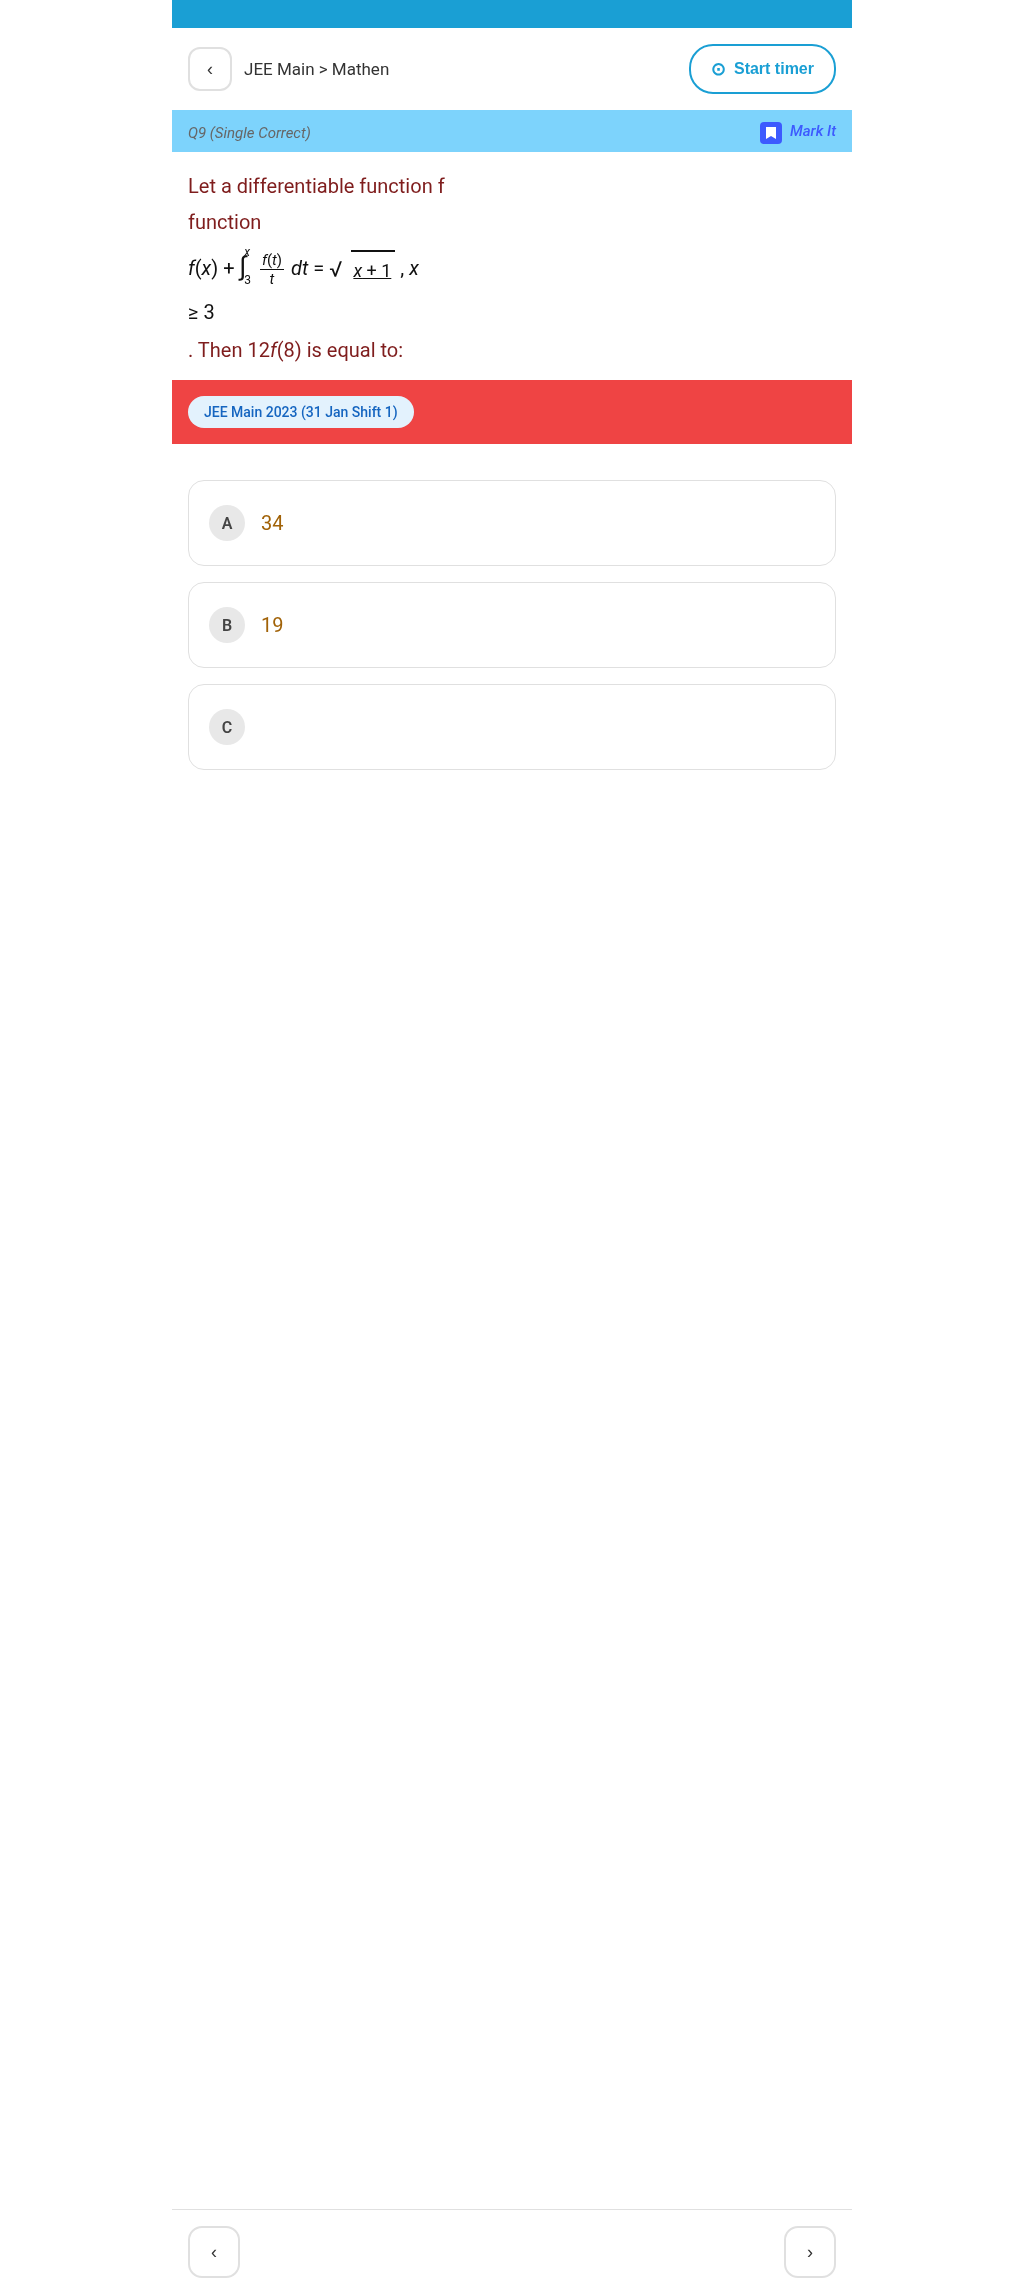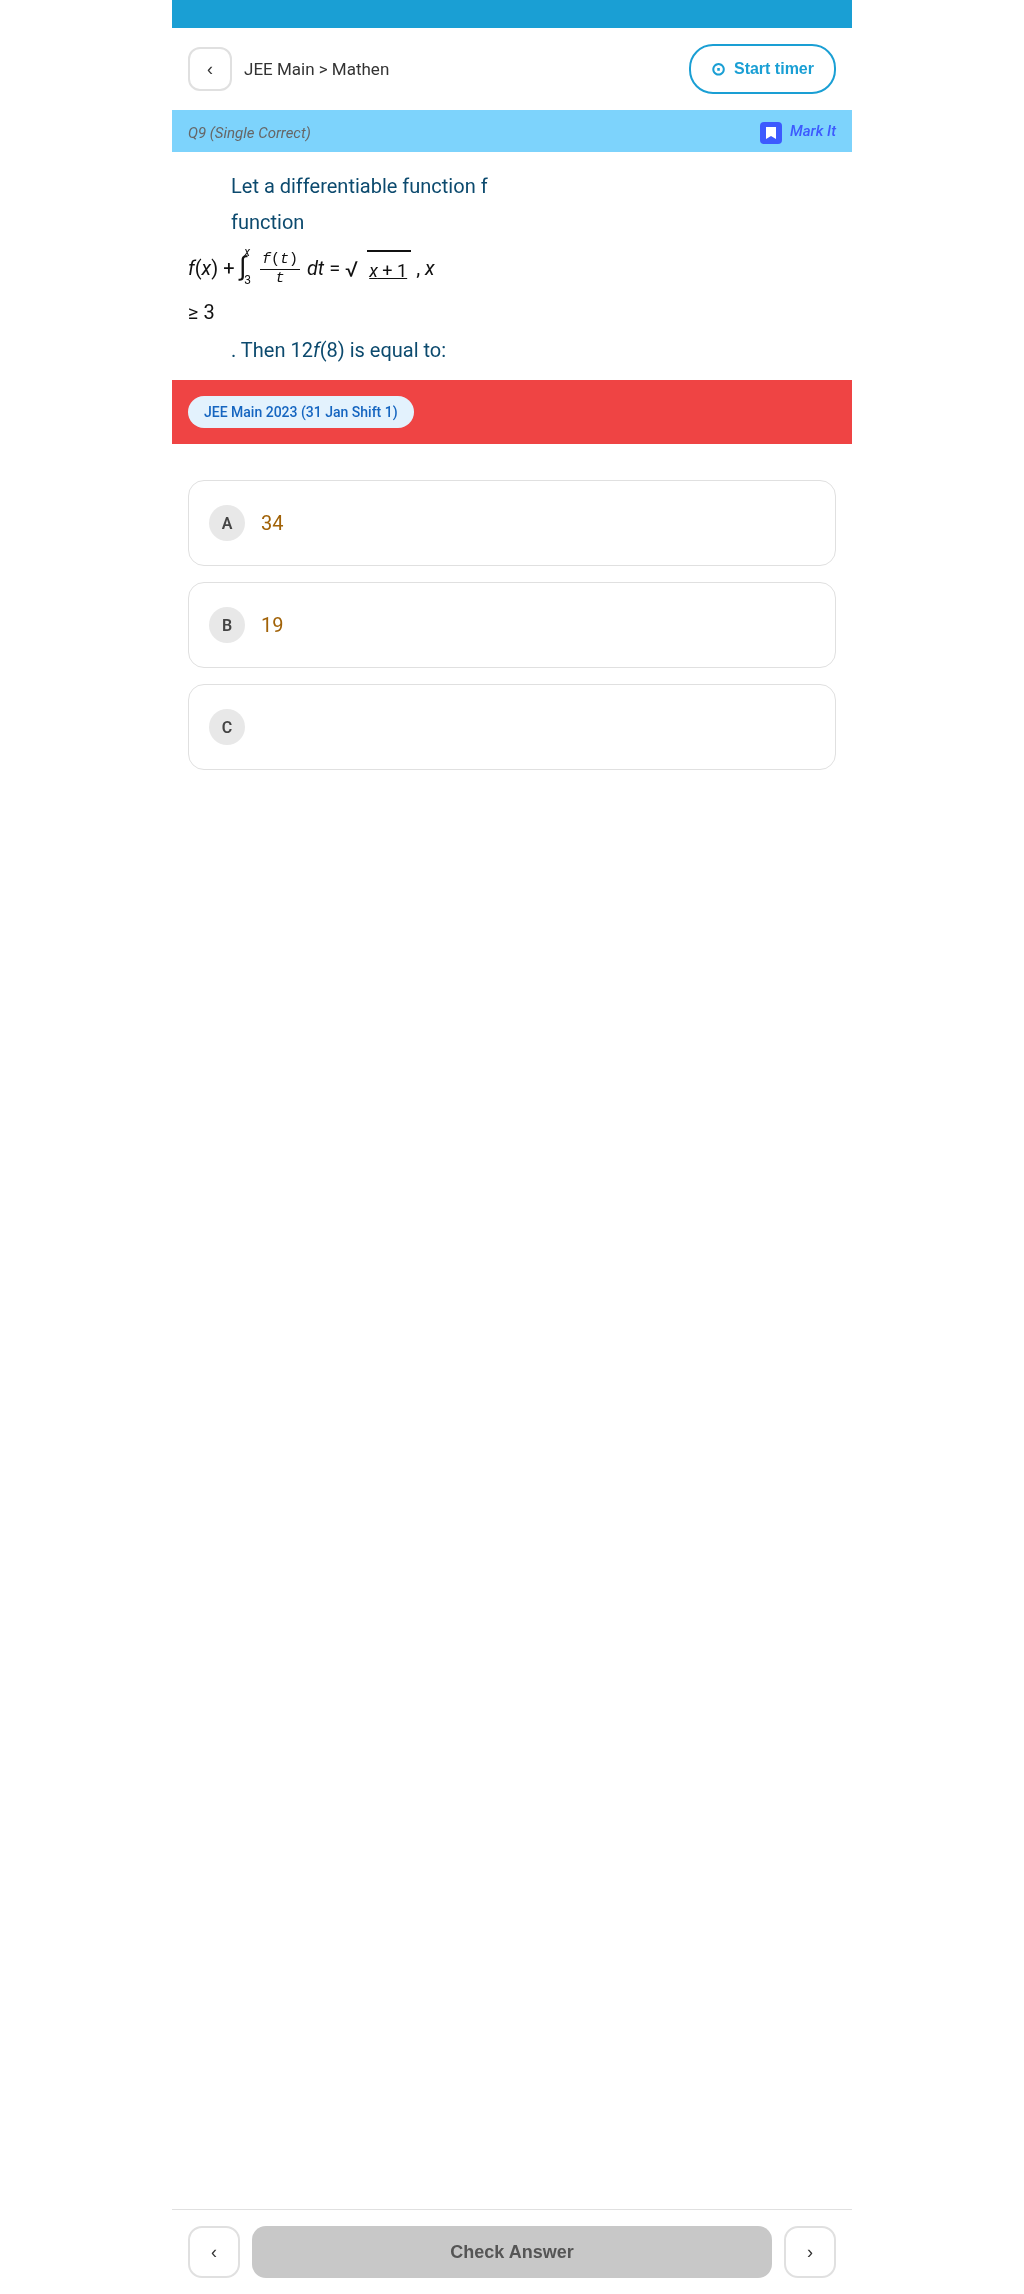--- a/index.html
+++ b/index.html
@@ -117,22 +117,21 @@
       padding: 16px 16px 12px 16px;
       background: #fff;
       font-size: 19px;
       line-height: 1.7;
       color: #111;
     }
 
     .question-text {
       font-size: 20px;
       line-height: 1.8;
-      color: #0c4a6e;
-      margin-left: 43px;
+      color: #7f1d1d;
     }
 
     .tag-container {
       padding: 16px 16px;
       background: #ef4444;
     }
 
     .exam-tag {
       display: inline-block;
       background: #e3f2fd;
@@ -252,21 +251,20 @@
     }
 
     .fraction {
       display: inline-flex;
       flex-direction: column;
       align-items: center;
       vertical-align: middle;
       font-size: 14px;
       line-height: 1.2;
       margin: 0 2px;
-      font-family: Liberation Mono, monospace;
     }
 
     .frac-num {
       border-bottom: 1.5px solid #111;
       padding: 0 2px;
       font-size: 15px;
     }
 
     .frac-den {
       padding: 0 2px;
@@ -426,17 +424,16 @@
     <span class="option-value"></span>
   </div>
 </div>
 
 <div class="bottom-bar"></div>
 
 <div class="bottom-nav">
   <button class="nav-arrow-btn">
     <span>‹</span>
   </button>
-  <button class="check-answer-btn">Check Answer</button>
   <button class="nav-arrow-btn">
     <span>›</span>
   </button>
 </div>
 
 </body></html>

